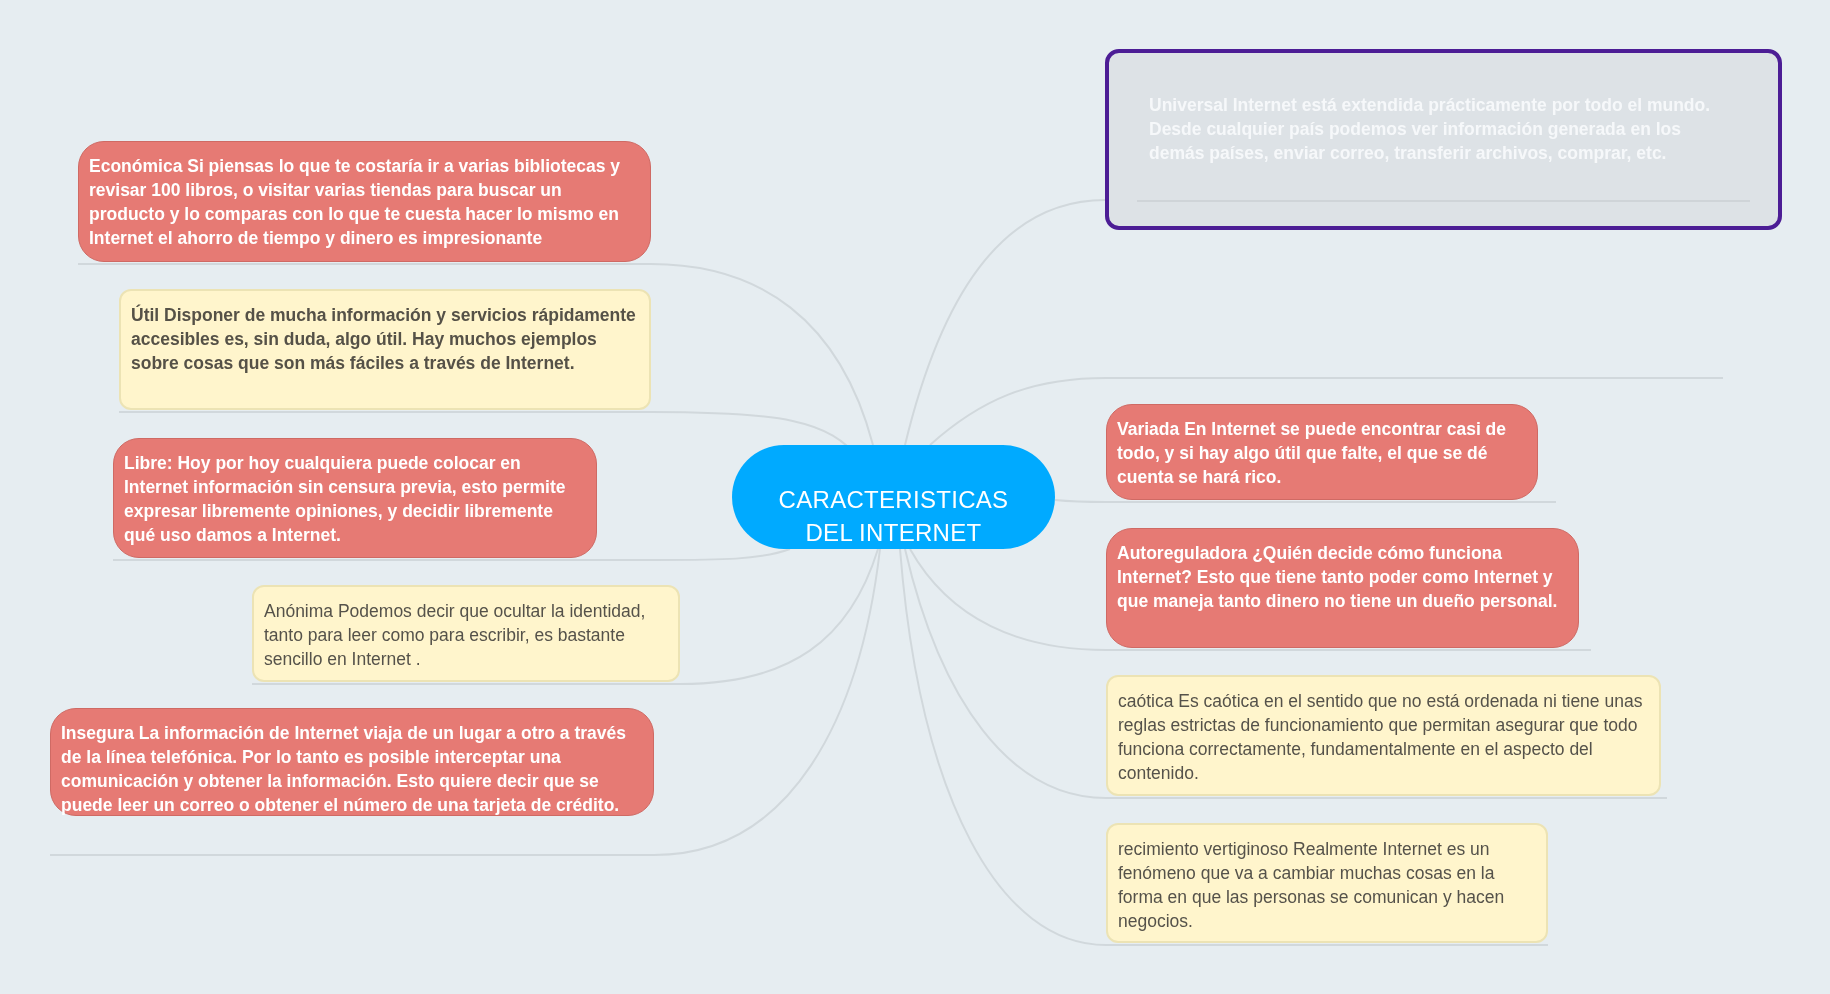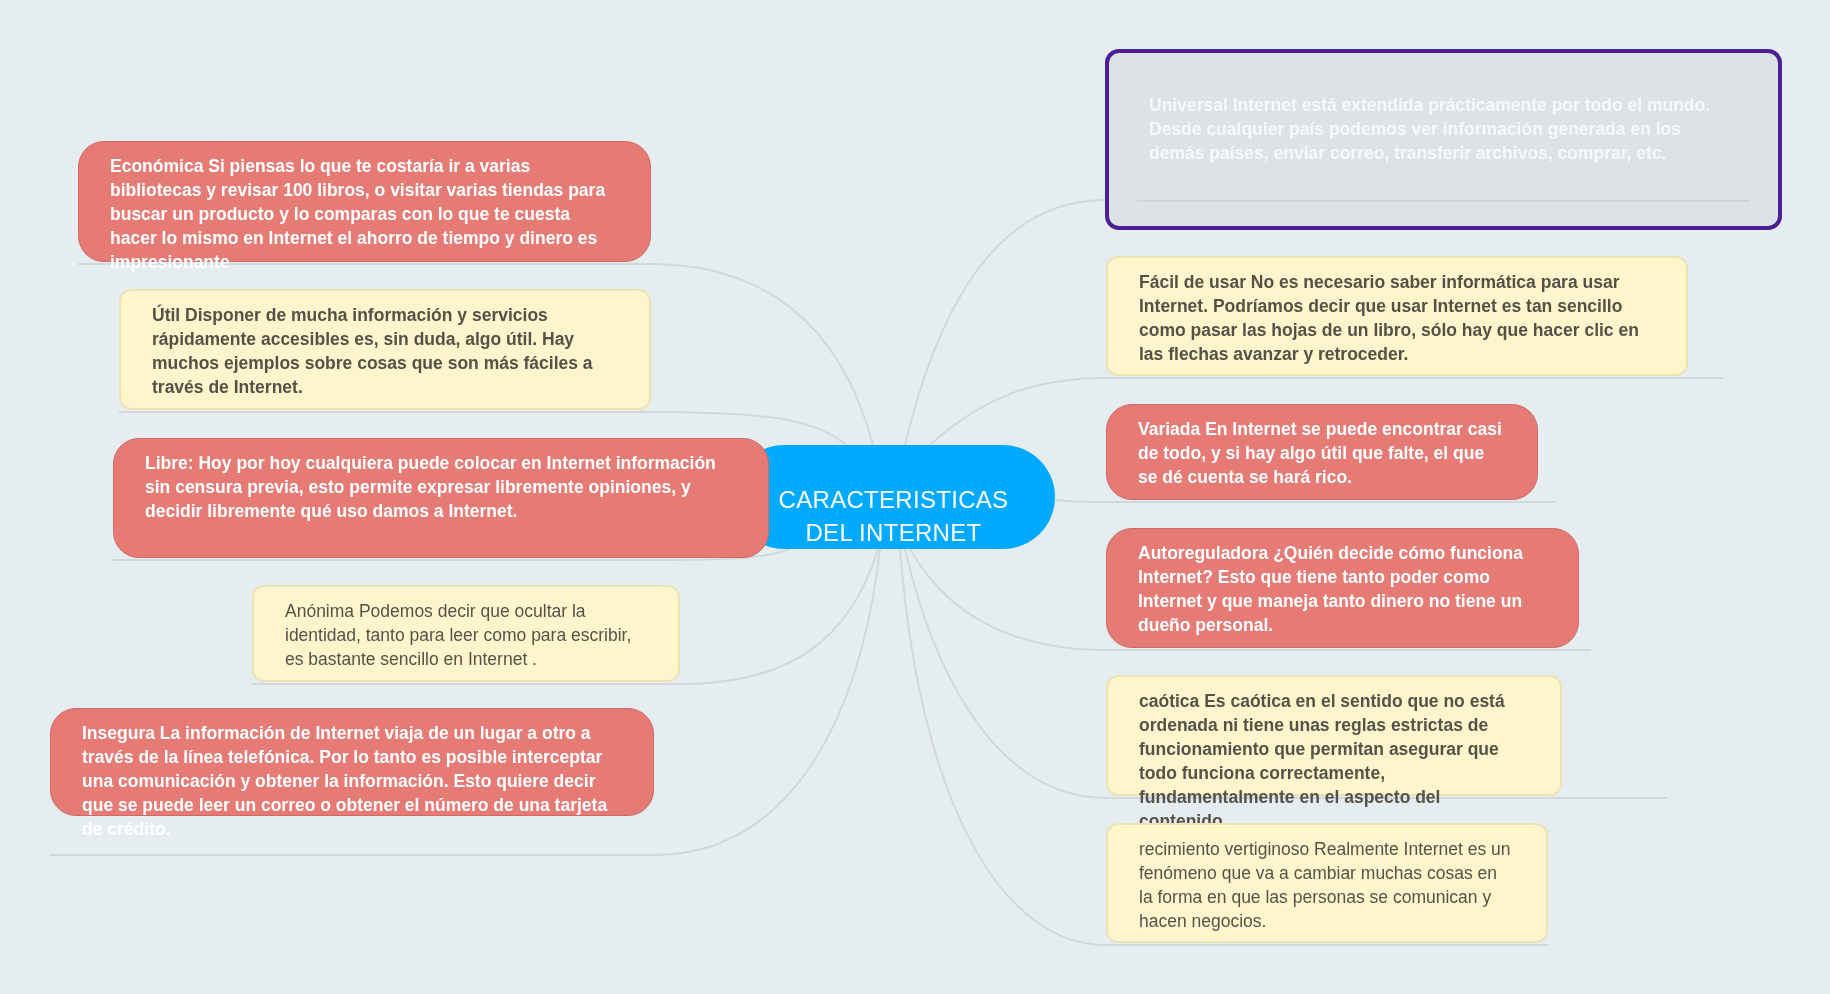--- a/index.html
+++ b/index.html
@@ -5,21 +5,21 @@
   html, body { margin:0; padding:0; }
   body {
     width:1830px; height:994px; overflow:hidden; position:relative;
     background:#e6edf1;
     font-family:"Liberation Sans", "DejaVu Sans", sans-serif;
   }
   #canvas { position:absolute; left:0; top:0; width:1830px; height:994px; }
   svg.connectors { position:absolute; left:0; top:0; width:1830px; height:994px; }
   .node {
     position:absolute; box-sizing:border-box;
-    padding:12px 31px; font-size:17.5px; line-height:24px;
+    padding:12px 10px; font-size:17.5px; line-height:24px;
   }
   .node.red {
     background:#e67a74; color:#ffffff; font-weight:bold;
     border:1.5px solid #cf6a64; border-radius:26px;
   }
   .node.yellow {
     background:#fff5cc; color:#55524a;
     border:2px solid #ece3b4; border-radius:12px;
   }
   .node.yellow.bold { font-weight:bold; color:#555147; }
@@ -65,50 +65,47 @@
   </div>
 
   <div class="node red" style="left:78px; top:141px; width:573px; height:121px;">
     <span>Económica Si piensas lo que te costaría ir a varias bibliotecas y revisar 100 libros, o visitar varias tiendas para buscar un producto y lo comparas con lo que te cuesta hacer lo mismo en Internet el ahorro de tiempo y dinero es impresionante</span>
   </div>
 
   <div class="node yellow bold" style="left:119px; top:289px; width:532px; height:121px;">
     <span>Útil Disponer de mucha información y servicios rápidamente accesibles es, sin duda, algo útil. Hay muchos ejemplos sobre cosas que son más fáciles a través de Internet.</span>
   </div>
 
-  <div class="node red" style="left:113px; top:438px; width:656px; height:120px;">
+  <div class="node red" style="left:113px; top:438px; width:484px; height:120px;">
     <span>Libre: Hoy por hoy cualquiera puede colocar en Internet información sin censura previa, esto permite expresar libremente opiniones, y decidir libremente qué uso damos a Internet.</span>
   </div>
 
   <div class="node yellow" style="left:252px; top:585px; width:428px; height:97px;">
     <span>Anónima Podemos decir que ocultar la identidad, tanto para leer como para escribir, es bastante sencillo en Internet .</span>
   </div>
 
   <div class="node red" style="left:50px; top:708px; width:604px; height:108px;">
     <span>Insegura La información de Internet viaja de un lugar a otro a través de la línea telefónica. Por lo tanto es posible interceptar una comunicación y obtener la información. Esto quiere decir que se puede leer un correo o obtener el número de una tarjeta de crédito.</span>
   </div>
 
   <div class="node gray" style="left:1105px; top:49px; width:677px; height:181px;">
     <span>Universal Internet está extendida prácticamente por todo el mundo. Desde cualquier país podemos ver información generada en los demás países, enviar correo, transferir archivos, comprar, etc.</span>
     <div class="gray-rule"></div>
   </div>
 
-  <div class="node yellow bold" style="left:1106px; top:256px; width:582px; height:120px;">
-    <span>Fácil de usar No es necesario saber informática para usar Internet. Podríamos decir que usar Internet es tan sencillo como pasar las hojas de un libro, sólo hay que hacer clic en las flechas avanzar y retroceder.</span>
-  </div>
 
   <div class="node red" style="left:1106px; top:404px; width:432px; height:96px;">
     <span>Variada En Internet se puede encontrar casi de todo, y si hay algo útil que falte, el que se dé cuenta se hará rico.</span>
   </div>
 
   <div class="node red" style="left:1106px; top:528px; width:473px; height:120px;">
     <span>Autoreguladora ¿Quién decide cómo funciona Internet? Esto que tiene tanto poder como Internet y que maneja tanto dinero no tiene un dueño personal.</span>
   </div>
 
-  <div class="node yellow" style="left:1106px; top:675px; width:456px; height:121px;font-weight:bold;">
+  <div class="node yellow" style="left:1106px; top:675px; width:555px; height:121px;">
     <span>caótica Es caótica en el sentido que no está ordenada ni tiene unas reglas estrictas de funcionamiento que permitan asegurar que todo funciona correctamente, fundamentalmente en el aspecto del contenido.</span>
   </div>
 
   <div class="node yellow" style="left:1106px; top:823px; width:442px; height:120px;">
     <span>recimiento vertiginoso Realmente Internet es un fenómeno que va a cambiar muchas cosas en la forma en que las personas se comunican y hacen negocios.</span>
   </div>
 
 </div>
 
 </body></html>

